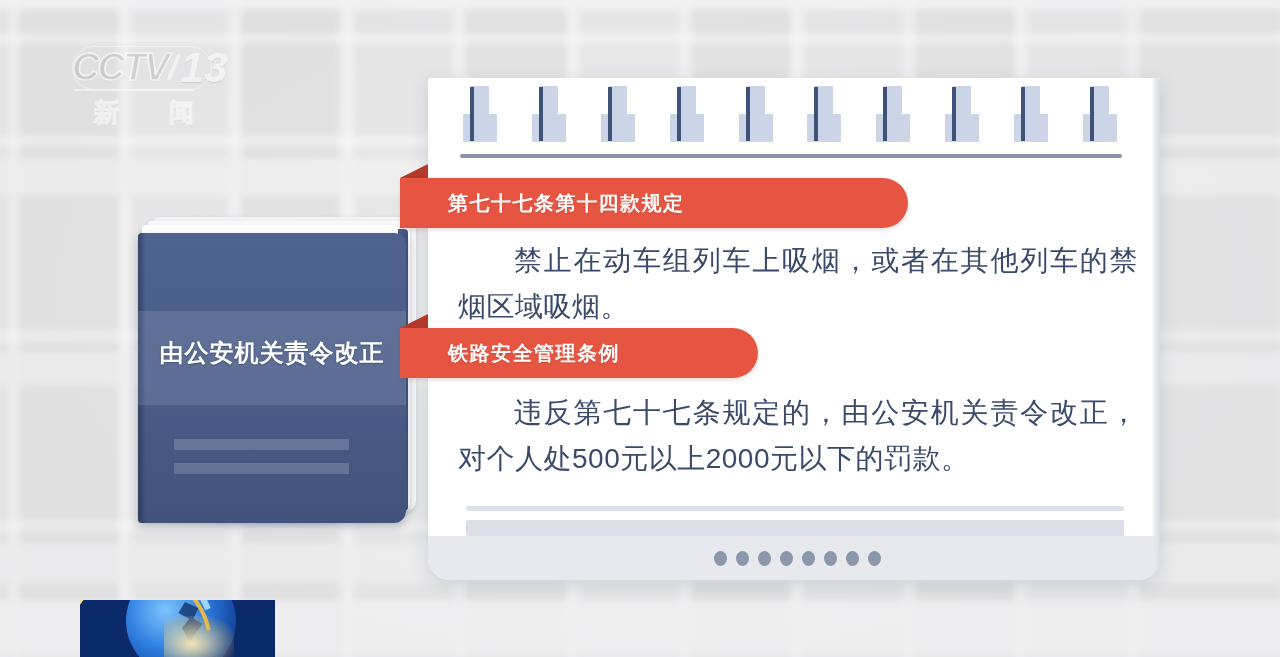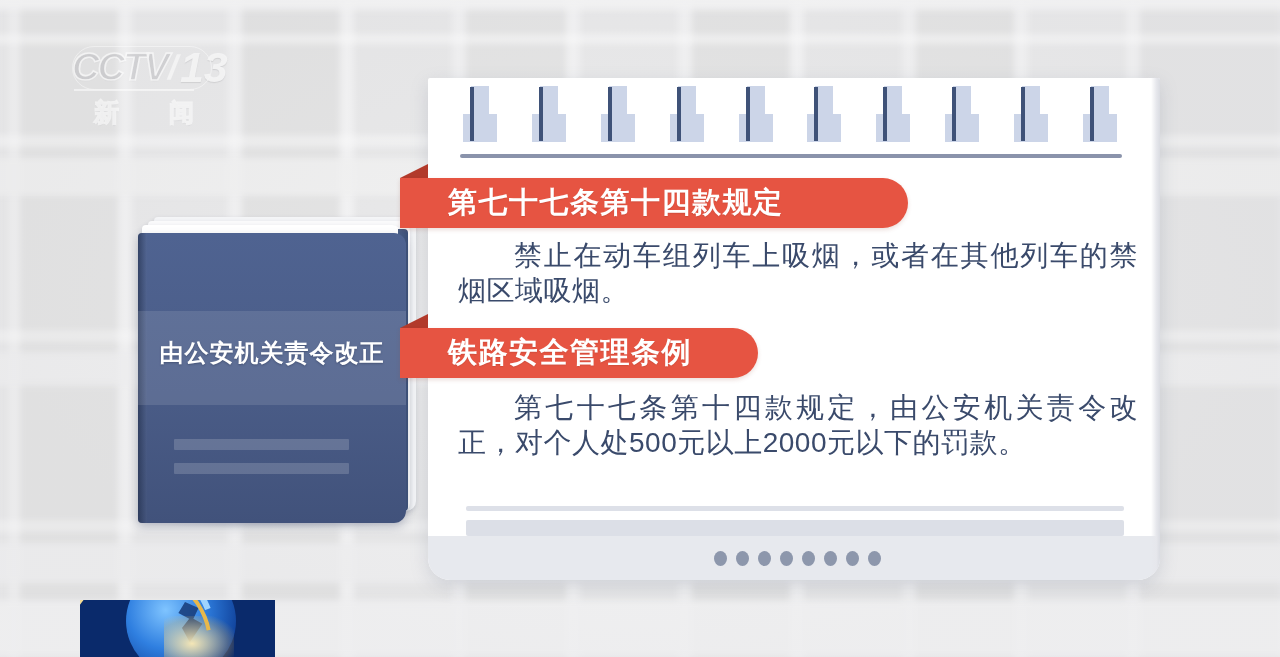--- a/index.html
+++ b/index.html
@@ -303,39 +303,39 @@
     background: #e65442;
     border-radius: 0 25px 25px 0;
     display: flex;
     align-items: center;
     padding: 0 30px 0 48px;
     box-sizing: border-box;
     box-shadow: 0 2px 4px rgba(150,70,55,0.18);
   }
   .ribbon-label {
     color: #ffffff;
-    font-size: 29px;
+    font-size: 20px;
     font-weight: bold;
     letter-spacing: 1.5px;
     white-space: nowrap;
     text-shadow: 0 1px 1px rgba(150,55,40,0.25);
   }
   .ribbon.r1 { left: -28px; top: 100px; }
   .ribbon.r1 .ribbon-body { width: 508px; }
   .ribbon.r2 { left: -28px; top: 250px; }
   .ribbon.r2 .ribbon-body { width: 358px; }
 
   
   .para {
     position: absolute;
     left: 30px;
     width: 680px;
     color: #3a4a6b;
     font-size: 28px;
-    line-height: 35px;
+    line-height: 46px;
     letter-spacing: 0.5px;
     text-indent: 56px;
     text-align: justify;
   }
   .para.p-one { top: 160px; }
   .para.p-two { top: 312px; }
 
   
   .bottom-line-thin {
     position: absolute;
@@ -545,21 +545,21 @@
           </div>
         <div class="staple">
             <div class="staple-top"></div>
             <div class="staple-bot"></div>
             <div class="staple-pin"></div>
           </div>
       </div>
       <div class="hr-top"></div>
 
       <div class="para p-one">禁止在动车组列车上吸烟，或者在其他列车的禁烟区域吸烟。</div>
-      <div class="para p-two">第七十七条第十四款规定，由公安机关责令改正，对个人处500元以上2000元以下的罚款。</div>
+      <div class="para p-two">违反第七十七条规定的，由公安机关责令改正，对个人处500元以上2000元以下的罚款。</div>
 
       <div class="bottom-line-thin"></div>
       <div class="bottom-line-thick"></div>
 
       <div class="card-footer">
         <div class="footer-dots">
           <span></span>
           <span></span>
           <span></span>
           <span></span>

